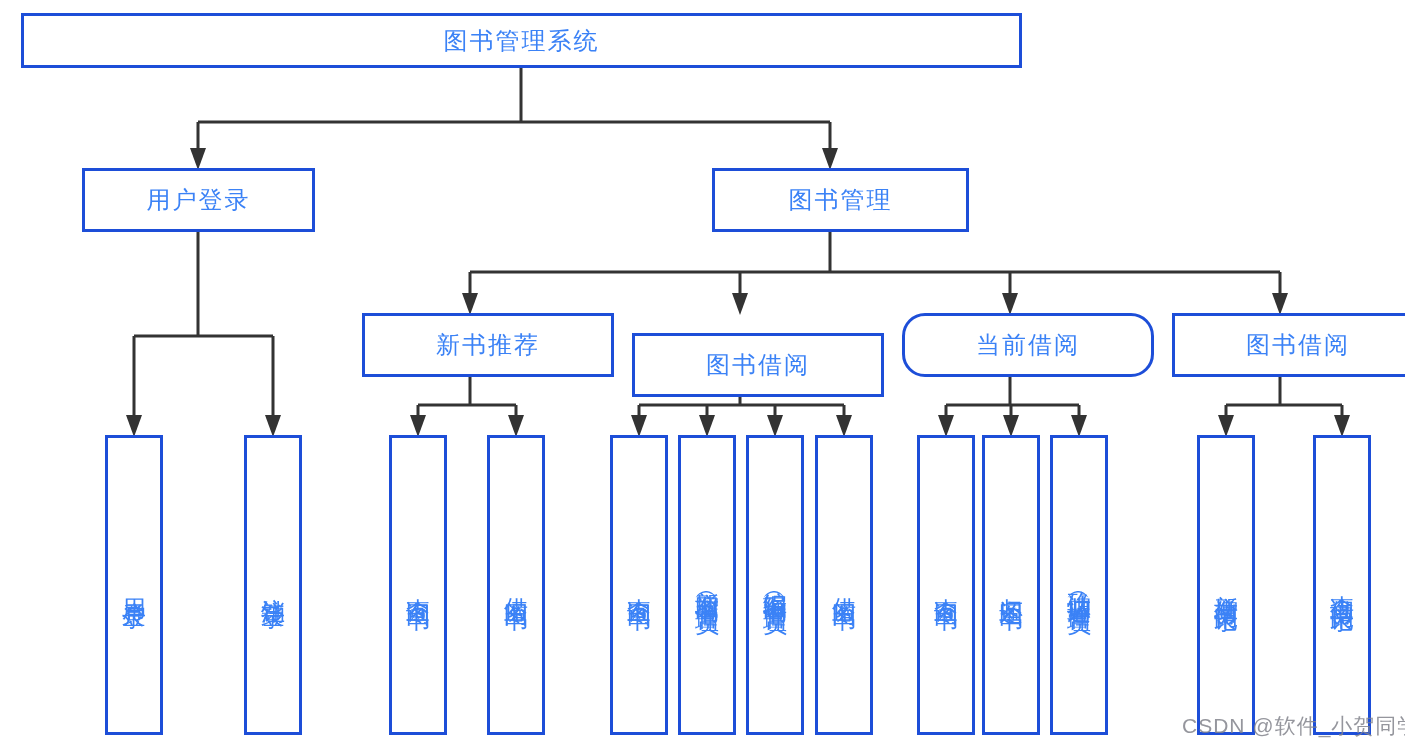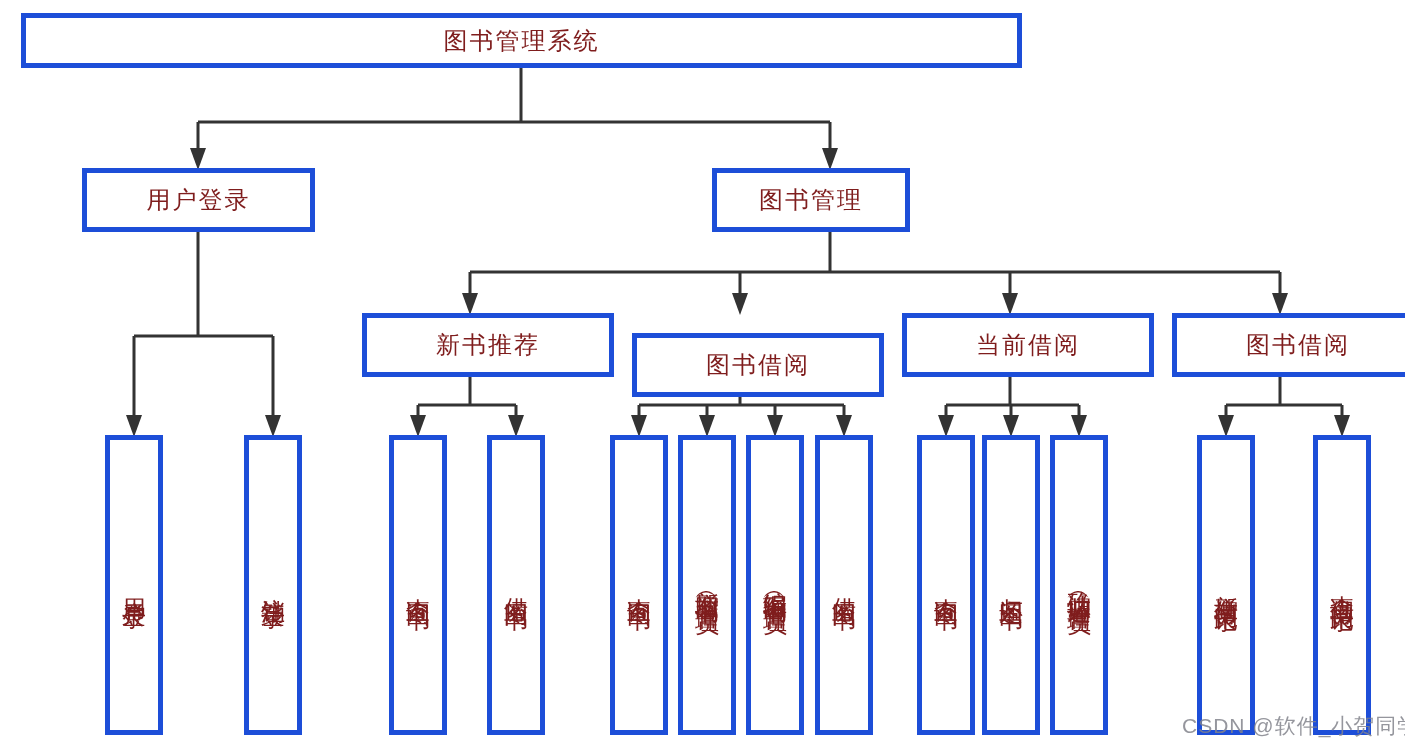--- a/index.html
+++ b/index.html
@@ -16,40 +16,40 @@
 
   .connectors {
     position: absolute;
     left: 0; top: 0;
     width: 1405px; height: 747px;
     pointer-events: none;
   }
 
   .node {
     position: absolute;
-    border: 5px solid #1d4ed8;
+    border: 3px solid #1d4ed8;
     background: #ffffff;
-    color: #7f1d1d;
+    color: #3b82f6;
     display: flex;
     align-items: center;
     justify-content: center;
     font-size: 24px;
     letter-spacing: 2px;
     text-align: center;
   }
 
   .node.root   { left: 21px;  top: 13px;  width: 1001px; height: 55px; }
 
   .node.lvl2-a { left: 82px;  top: 168px; width: 233px; height: 64px; }
-  .node.lvl2-b { left: 712px; top: 168px; width: 198px; height: 64px; }
+  .node.lvl2-b { left: 712px; top: 168px; width: 257px; height: 64px; }
 
   .node.lvl3   { top: 313px; width: 252px; height: 64px; }
   .node.l3-1 { left: 362px; }
   .node.l3-2 { left: 632px; margin-top: 20px; }
-  .node.l3-3 { left: 902px; }
+  .node.l3-3 { left: 902px; border-radius: 23px; }
   .node.l3-4 { left: 1172px; }
 
   .node.leaf {
     top: 435px;
     width: 58px;
     height: 300px;
     writing-mode: vertical-rl;
     letter-spacing: 3px;
     line-height: 58px;
     font-size: 24px;

